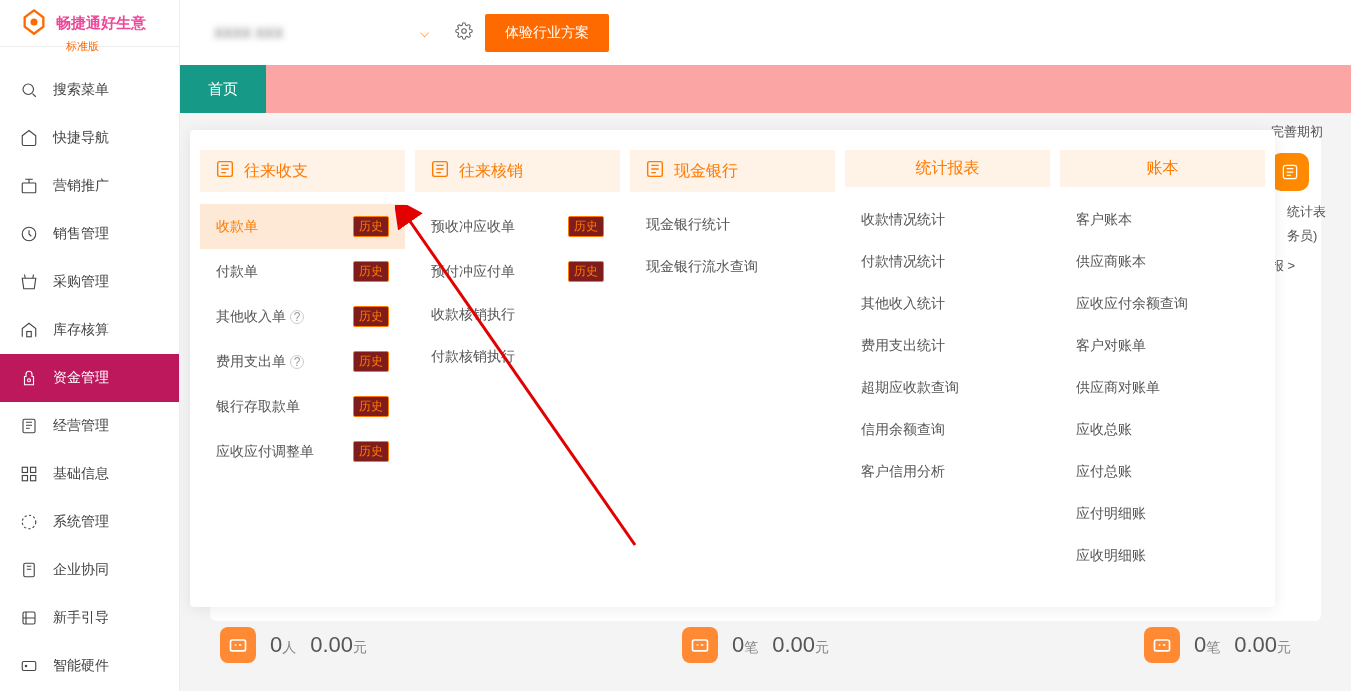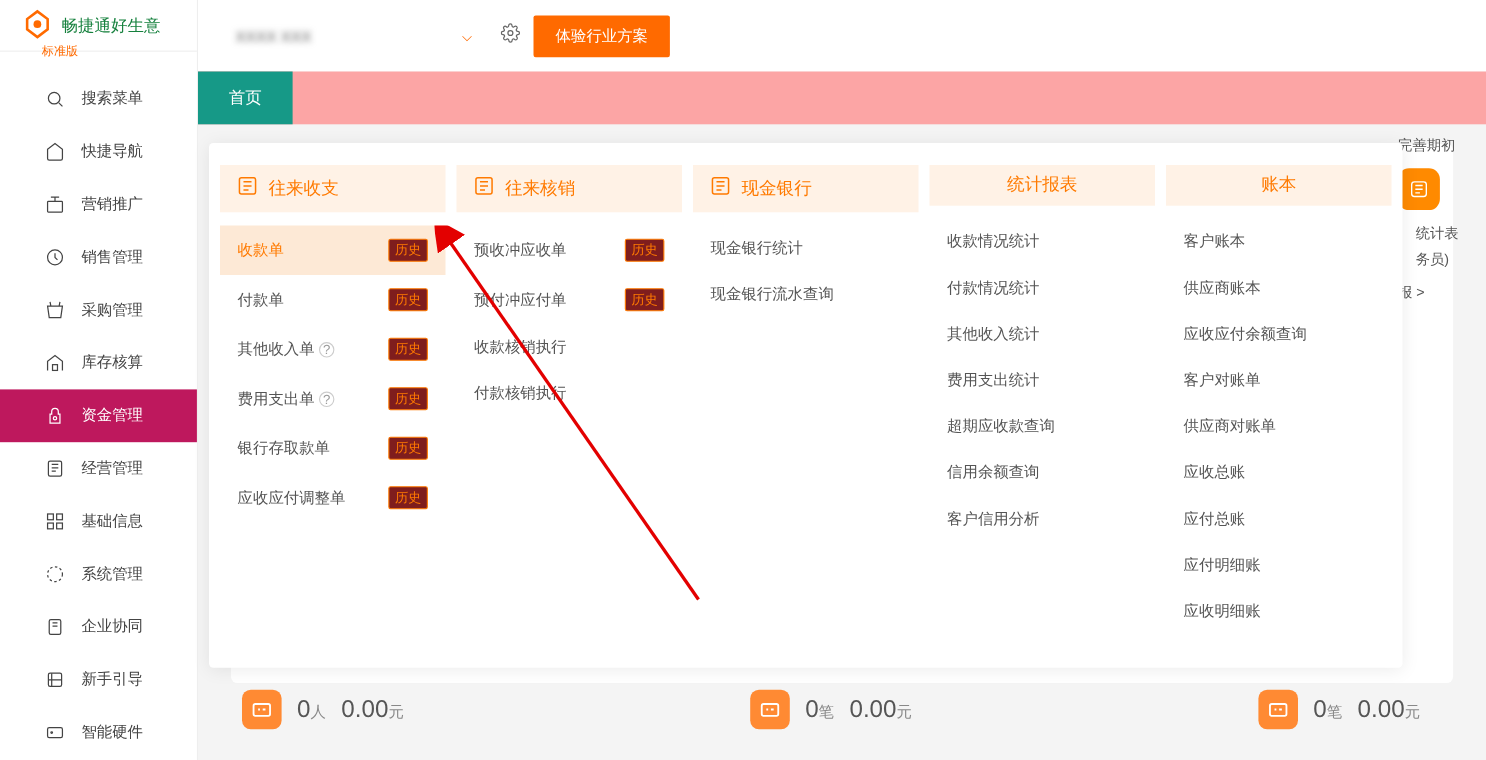--- a/index.html
+++ b/index.html
@@ -34,39 +34,40 @@
       align-items: center;
     }
     .logo-icon {
       width: 30px;
       height: 30px;
       color: #ff6a00;
       margin-right: 6px;
     }
     .logo-text {
       font-size: 15px;
-      color: #15803d;
-      font-weight: 400;
+      color: #ec4899;
+      font-weight: 700;
     }
     .logo-sub {
       font-size: 11px;
       color: #ff6a00;
       padding-left: 38px;
       margin-top: -8px;
       margin-bottom: 4px;
+      margin-left: 28px;
     }
     .menu-list {
       list-style: none;
       padding: 8px 0;
     }
     .menu-item {
       display: flex;
       align-items: center;
       height: 48px;
-      padding: 0 40px;
+      padding: 0 19px;
       color: #444;
       font-size: 14px;
       cursor: pointer;
     }
     .menu-item.active {
       background: #be185d;
       color: #fff;
     }
     .menu-item .menu-icon {
       width: 20px;

